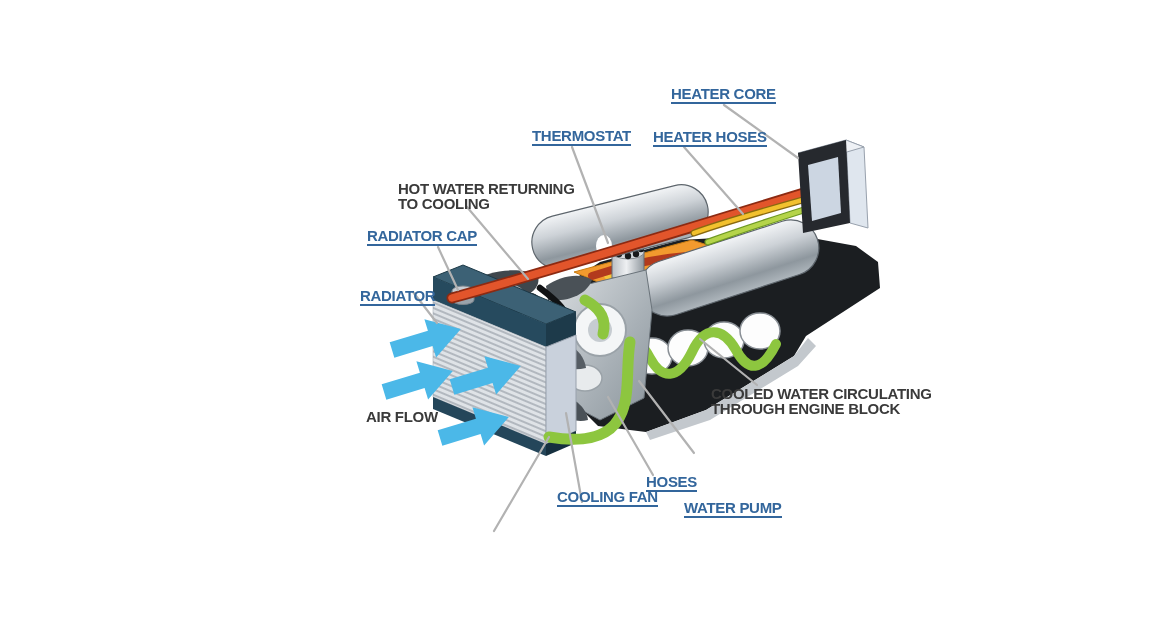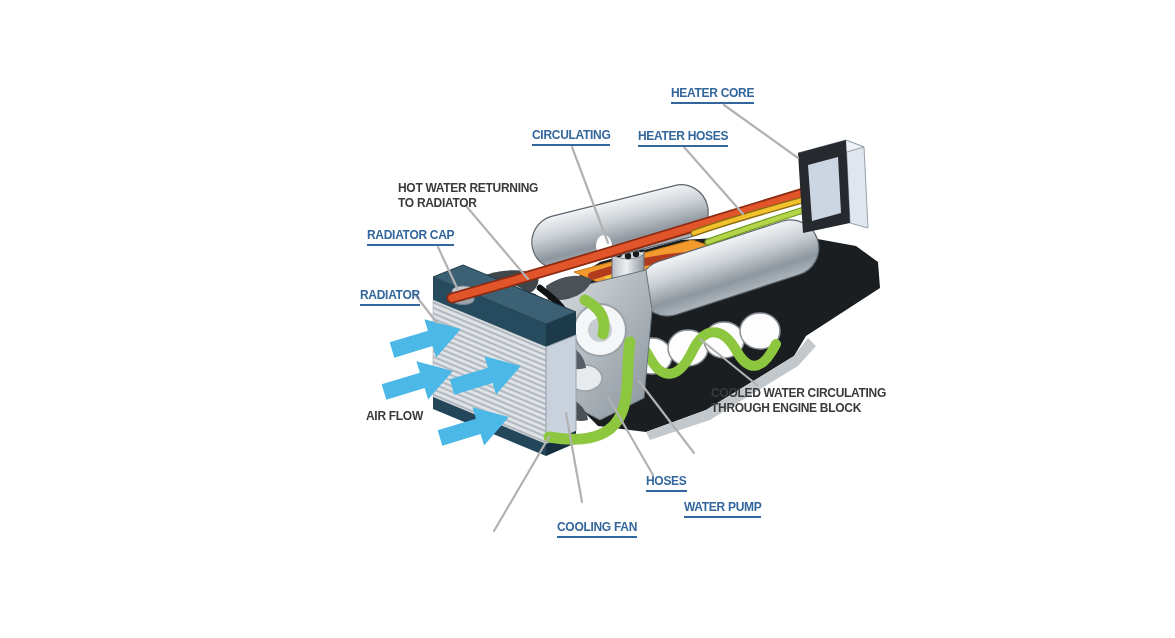--- a/index.html
+++ b/index.html
@@ -16,21 +16,21 @@
     --engine-block-dark:#1b1e21;
     --intake-orange:#f29a2e;
   }
   html,body{margin:0;padding:0;background:#fff;}
   #stage{
     position:relative;width:1175px;height:638px;background:#ffffff;overflow:hidden;
     font-family:"Liberation Sans", sans-serif;
   }
   #art{position:absolute;left:0;top:0;}
   .lbl{
-    position:absolute;font-size:12px;font-weight:bold;letter-spacing:-0.3px;
+    position:absolute;font-size:15px;font-weight:bold;letter-spacing:-0.3px;
     white-space:nowrap;line-height:15px;
   }
   .lbl-link{
     color:var(--label-link-blue);
     border-bottom:2px solid var(--label-link-blue);
     padding-bottom:1px;cursor:pointer;
   }
   .lbl-dark{color:var(--label-text-dark);}
   .lbl-dark span{display:block;}
 </style>
@@ -180,36 +180,36 @@
       <line x1="413" y1="292" x2="437" y2="323"></line>
       <line x1="757" y1="385" x2="700" y2="339"></line>
       <line x1="694" y1="453" x2="639" y2="381"></line>
       <line x1="653" y1="475" x2="608" y2="397"></line>
       <line x1="582" y1="502" x2="566" y2="413"></line>
       <line x1="494" y1="531" x2="549" y2="437"></line>
     </g>
   </svg>
 
   <div class="lbl lbl-link" style="left:671px;top:86px;">HEATER CORE</div>
-  <div class="lbl lbl-link" style="left:532px;top:128px;">CIRCULATING</div>
-  <div class="lbl lbl-link" style="left:638px;top:129px;">HEATER HOSES</div>
+  <div class="lbl lbl-link" style="left:532px;top:128px;">THERMOSTAT</div>
+  <div class="lbl lbl-link" style="left:653px;top:129px;">HEATER HOSES</div>
 
   <div class="lbl lbl-dark" style="left:398px;top:181px;">
     <span>HOT WATER RETURNING</span>
-    <span>TO RADIATOR</span>
+    <span>TO COOLING</span>
   </div>
 
   <div class="lbl lbl-link" style="left:367px;top:228px;">RADIATOR CAP</div>
   <div class="lbl lbl-link" style="left:360px;top:288px;">RADIATOR</div>
 
   <div class="lbl lbl-dark" style="left:366px;top:409px;">AIR FLOW</div>
 
   <div class="lbl lbl-dark" style="left:711px;top:386px;">
     <span>COOLED WATER CIRCULATING</span>
     <span>THROUGH ENGINE BLOCK</span>
   </div>
 
   <div class="lbl lbl-link" style="left:684px;top:453px;margin-top:47px;">WATER PUMP</div>
   <div class="lbl lbl-link" style="left:646px;top:474px;">HOSES</div>
-  <div class="lbl lbl-link" style="left:557px;top:520px;">COOLING FAN</div>
+  <div class="lbl lbl-link" style="left:557px;top:489px;">COOLING FAN</div>
 
 
 </div>
 
 </body></html>

